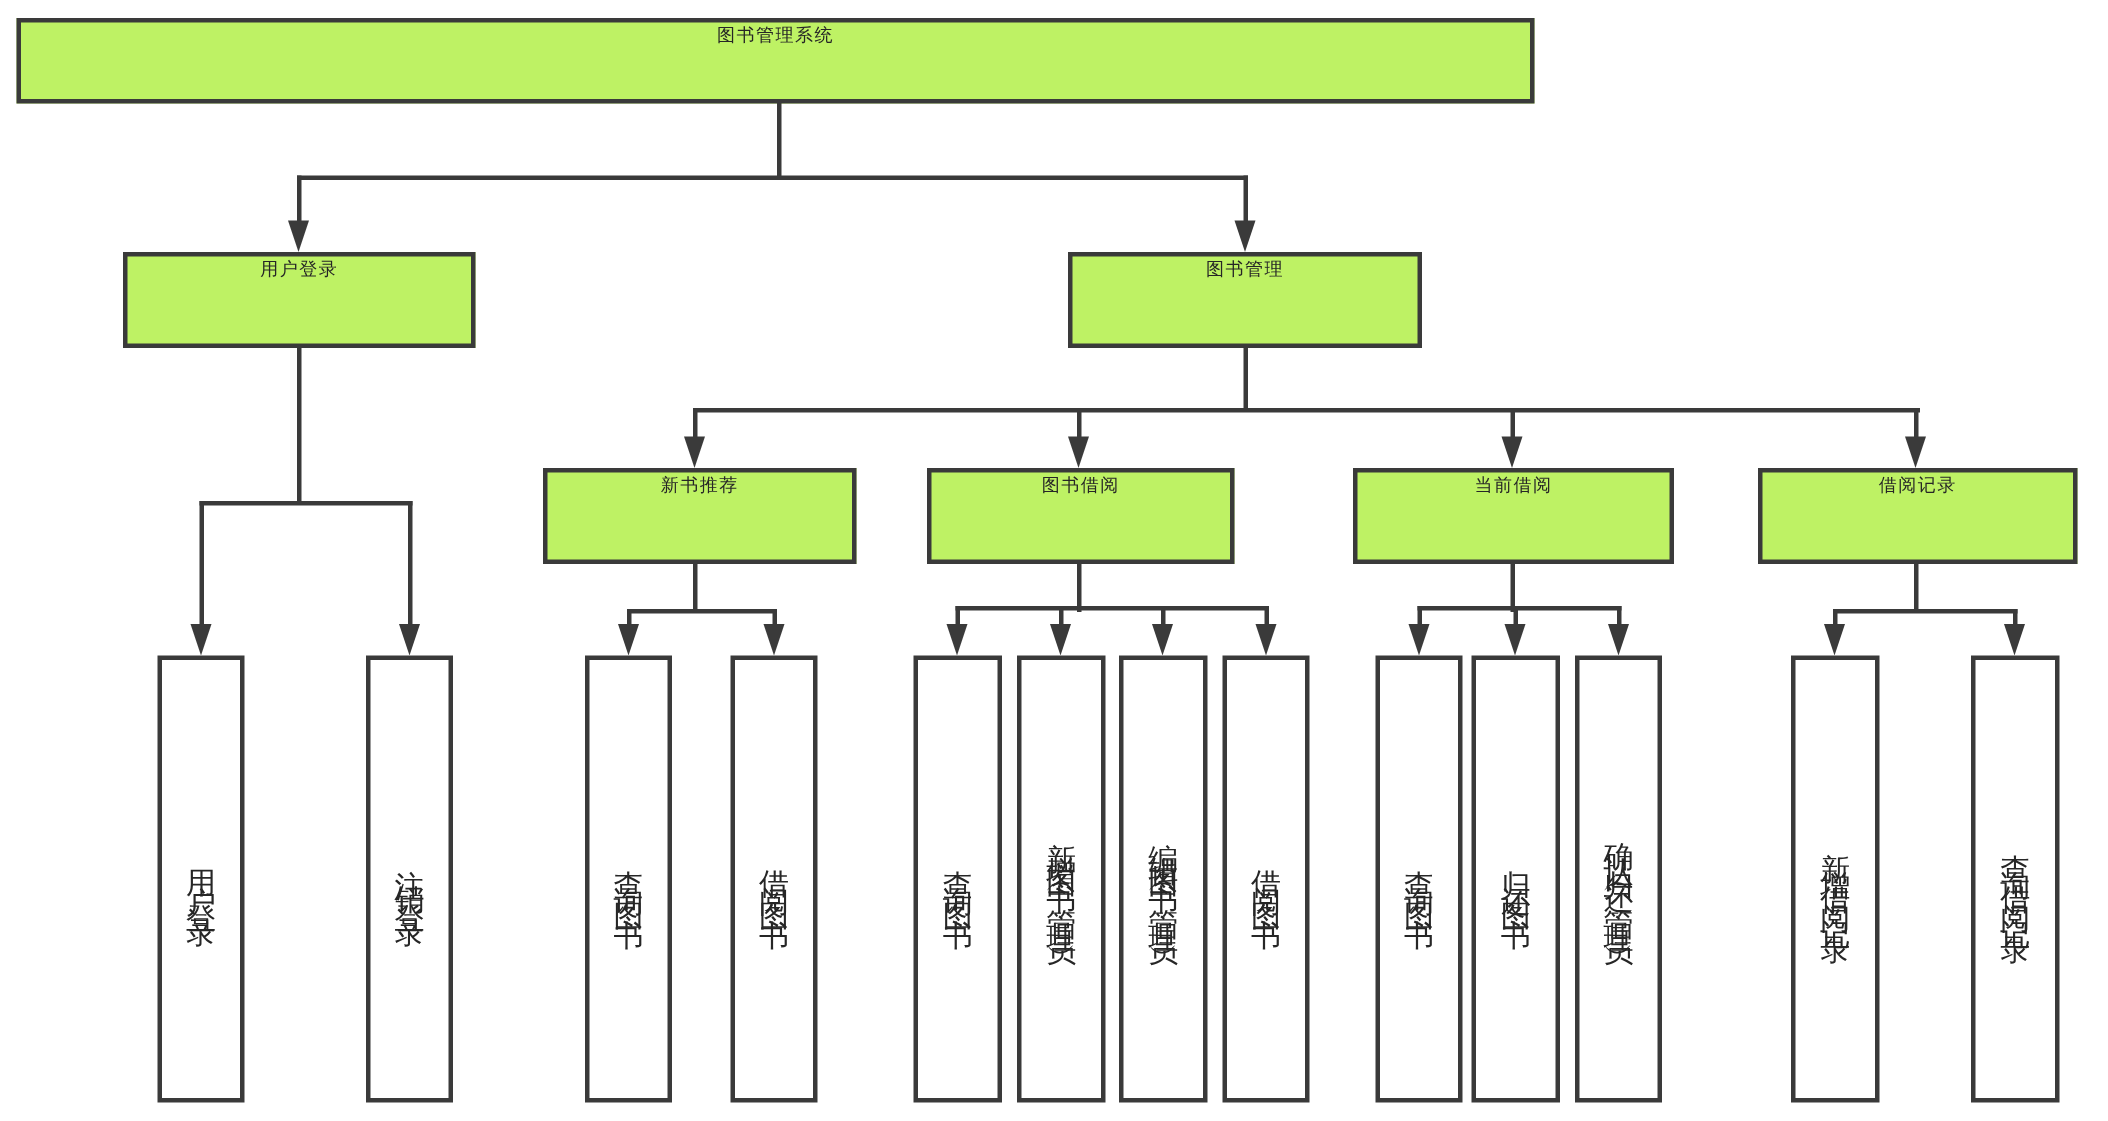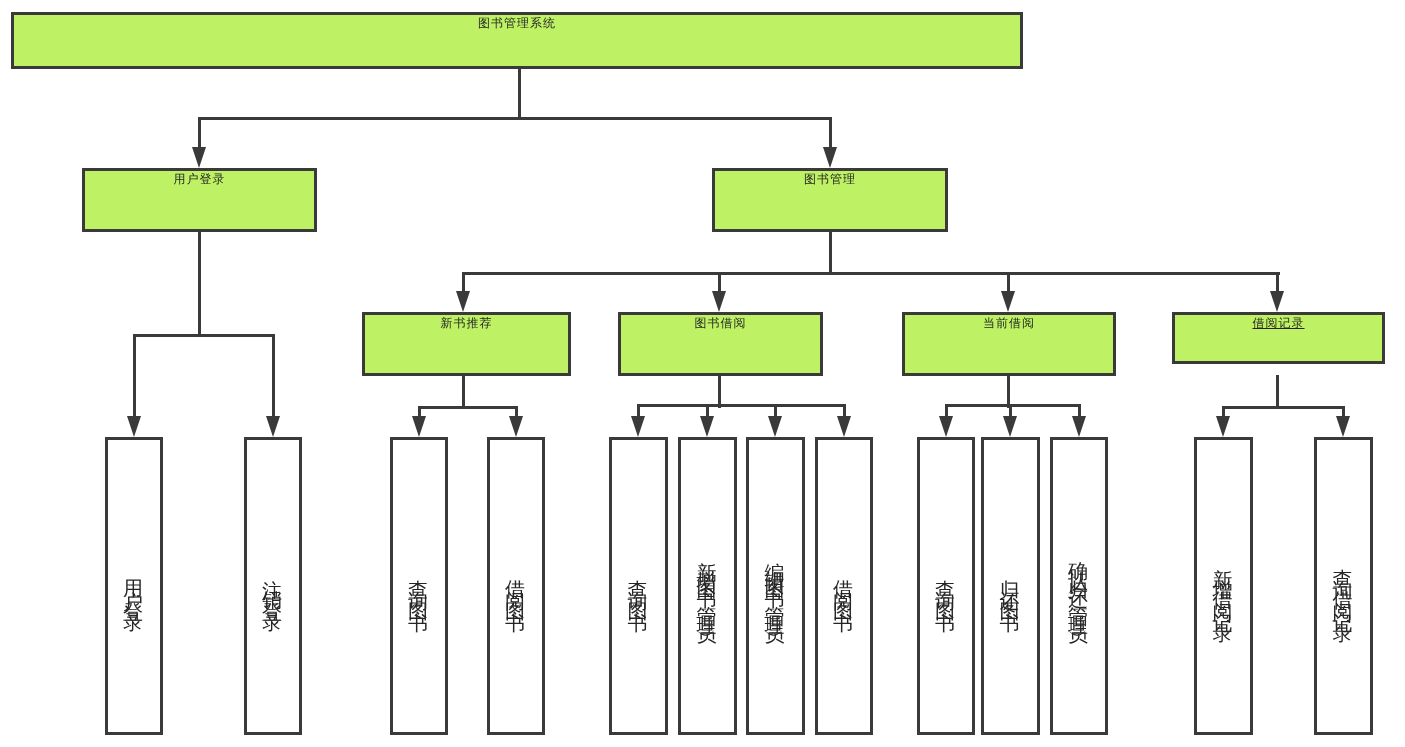--- a/index.html
+++ b/index.html
@@ -107,21 +107,21 @@
 
   <div class="hbox" style="left:362px; top:312px; width:209px; height:64px;">
     <span>新书推荐</span>
   </div>
   <div class="hbox" style="left:618px; top:312px; width:205px; height:64px;">
     <span>图书借阅</span>
   </div>
   <div class="hbox" style="left:902px; top:312px; width:214px; height:64px;">
     <span>当前借阅</span>
   </div>
-  <div class="hbox" style="left:1172px; top:312px; width:213px; height:52px;text-decoration:underline;">
+  <div class="hbox" style="left:1172px; top:312px; width:213px; height:64px;">
     <span>借阅记录</span>
   </div>
 
   <div class="line" style="left:462px; top:375px; width:3px; height:33px;"></div>
   <div class="line" style="left:418px; top:406px; width:100px; height:3px;"></div>
   <div class="line" style="left:418px; top:406px; width:3px; height:14px;"></div>
   <div class="tri" style="left:412px; top:416px;"></div>
   <div class="line" style="left:515px; top:406px; width:3px; height:14px;"></div>
   <div class="tri" style="left:509px; top:416px;"></div>
 

